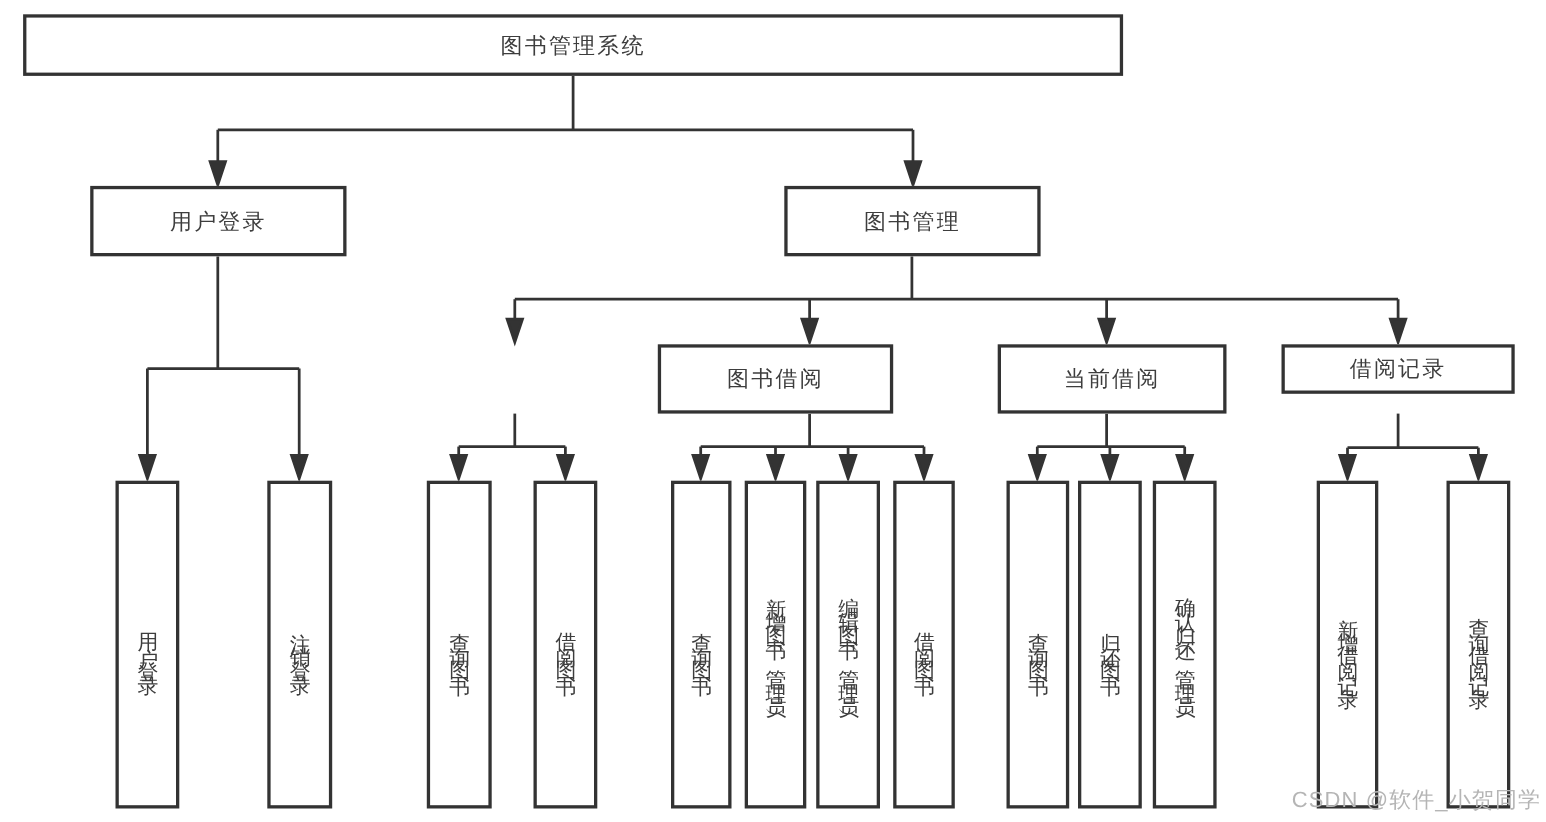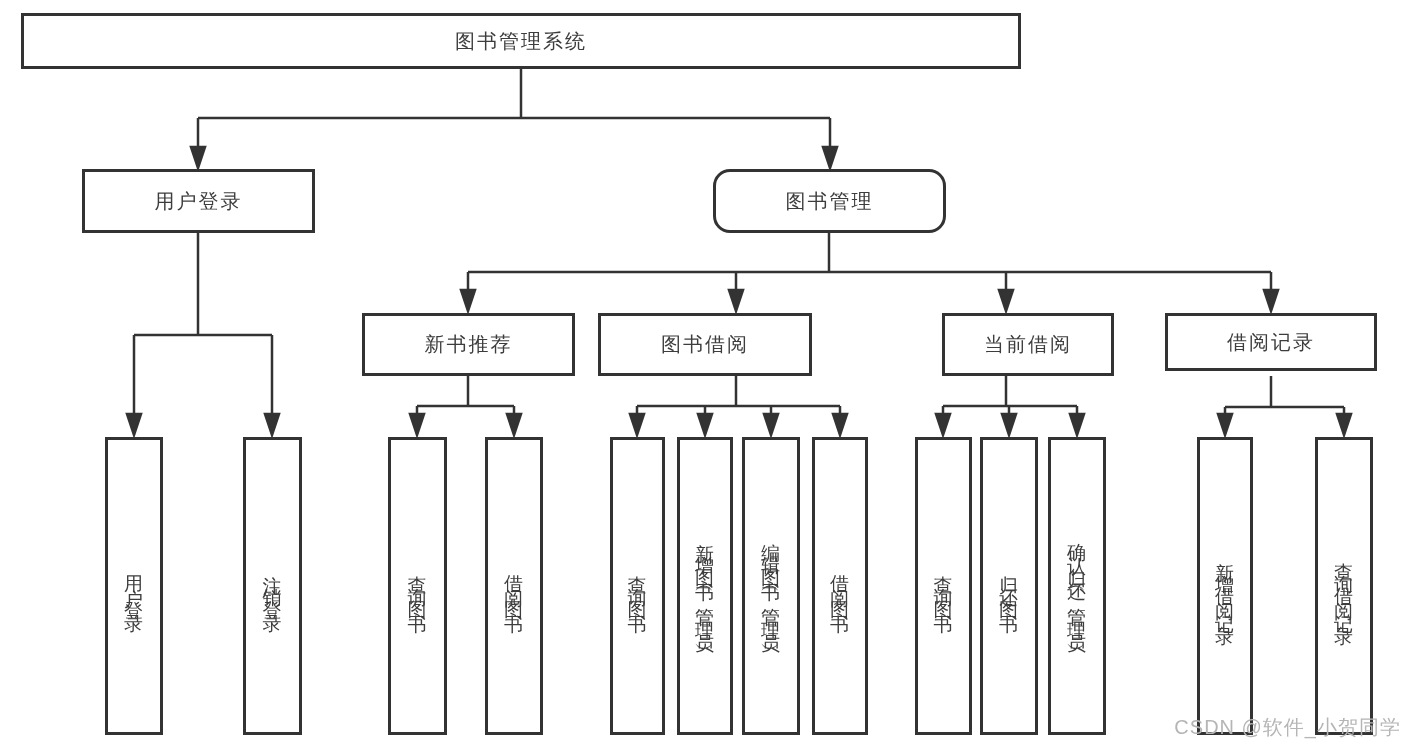--- a/index.html
+++ b/index.html
@@ -136,34 +136,31 @@
     </g>
   </svg>
 
   <div class="node h" style="left:21px; top:13px; width:1000px; height:56px;">
     <span>图书管理系统</span>
   </div>
 
   <div class="node h" style="left:82px; top:169px; width:233px; height:64px;">
     <span>用户登录</span>
   </div>
-  <div class="node h" style="left:713px; top:169px; width:233px; height:64px;border-radius:17px;">
+  <div class="node h" style="left:713px; top:169px; width:233px; height:64px;">
     <span>图书管理</span>
   </div>
 
-  <div class="node h" style="left:362px; top:313px; width:213px; height:63px;">
-    <span>新书推荐</span>
-  </div>
   <div class="node h" style="left:598px; top:313px; width:214px; height:63px;">
     <span>图书借阅</span>
   </div>
-  <div class="node h" style="left:942px; top:313px; width:172px; height:63px;align-items:center;">
+  <div class="node h" style="left:907px; top:313px; width:208px; height:63px;align-items:center;">
     <span>当前借阅</span>
   </div>
-  <div class="node h" style="left:1165px; top:313px; width:212px; height:58px;">
+  <div class="node h" style="left:1165px; top:313px; width:212px; height:45px;">
     <span>借阅记录</span>
   </div>
 
   <div class="node v" style="left:105px; top:437px; width:58px; height:298px;">
     <span>用户登录</span>
   </div>
   <div class="node v" style="left:243px; top:437px; width:59px; height:298px;">
     <span>注销登录</span>
   </div>
 

